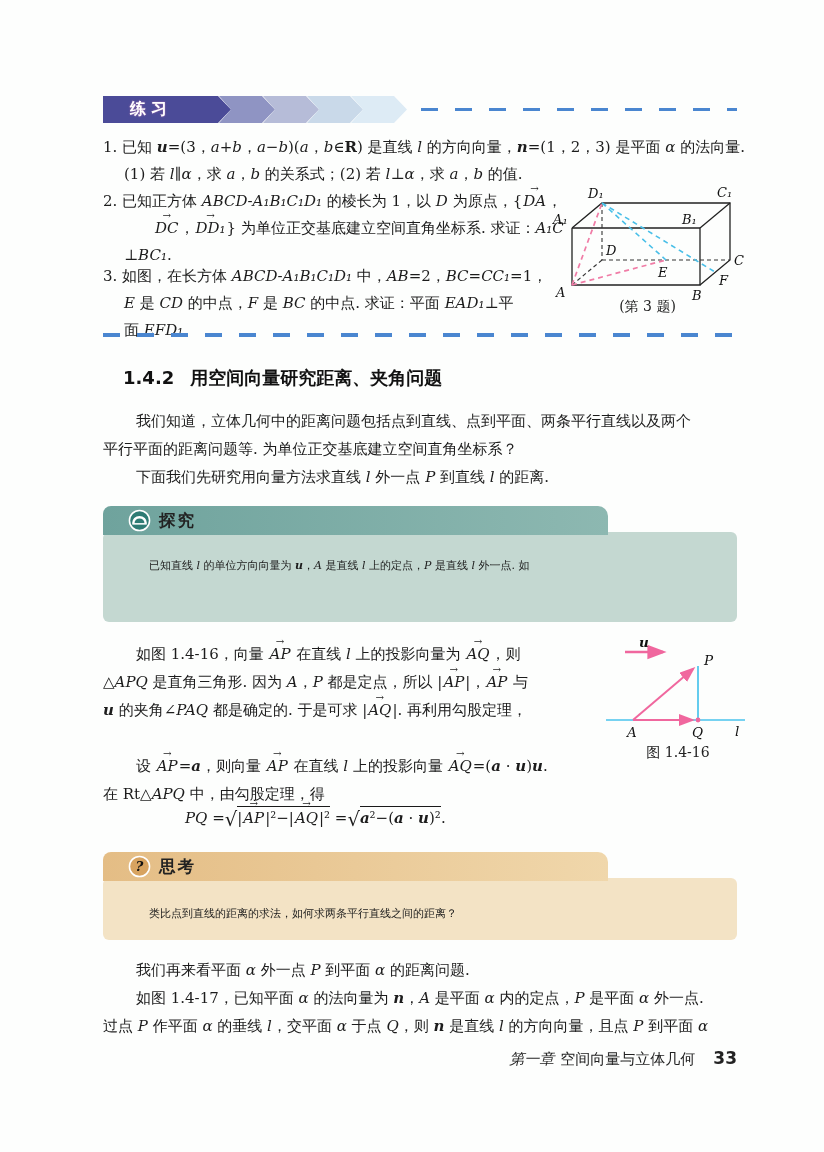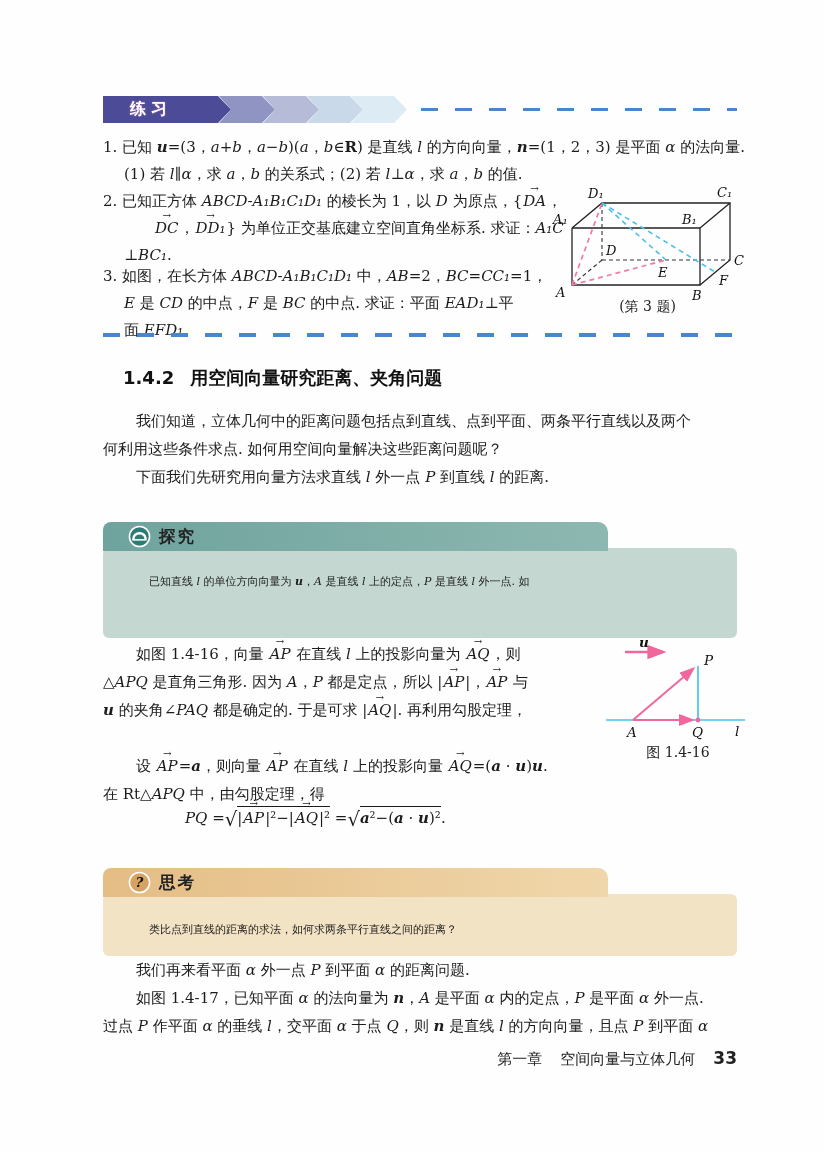--- a/index.html
+++ b/index.html
@@ -25,40 +25,40 @@
   .banner-label{color:#fff;font-family:"DejaVu Sans",sans-serif;font-weight:bold;font-size:16px;
         letter-spacing:5px;padding-left:27px;text-shadow:0 0 2px rgba(240,140,190,.6);}
   .dashline{height:3.5px;background:repeating-linear-gradient(90deg,#4a86d0 0 17px,transparent 17px 34px);}
   .banner .dashline{flex:1 1 auto;margin-left:14px;}
   .separator{position:absolute;left:103px;top:333px;width:634px;}
   
   .heading{position:absolute;left:103px;top:366px;font-family:"DejaVu Sans",sans-serif;
         font-weight:bold;font-size:18px;color:#111;white-space:nowrap;margin-left:20px;}
   .heading .num{margin-right:16px;}
   
-  .callout{position:absolute;left:103px;width:634px;margin-top:16px;}
+  .callout{position:absolute;left:103px;width:634px;}
   .callout .tab{position:absolute;left:0;top:0;width:505px;height:29px;border-radius:8px 10px 0 0;
         display:flex;align-items:center;}
   .callout .cbody{position:absolute;left:0;right:0;border-radius:6px;}
   .callout .tab-label{font-family:"DejaVu Sans",sans-serif;font-weight:bold;font-size:16.5px;color:#222;
         margin-left:8px;letter-spacing:2px;}
   .callout .cicon{margin-left:25px;width:23px;height:23px;flex:0 0 auto;}
   #explore-box{top:506px;height:110px;}
   #explore-box .tab{background:linear-gradient(90deg,#6fa39d,#8db8b1);}
   #explore-box .cbody{top:26px;height:90px;background:#c4d8d1;}
   #think-box{top:852px;height:86px;}
   #think-box .tab{background:linear-gradient(90deg,#e4bd85,#f0d7ab);}
   #think-box .cbody{top:26px;height:62px;background:#f3e3c5;}
   .callout .tl{font-size:11px;}
   
   .figure{position:absolute;}
   .figcap{position:absolute;text-align:center;font-size:14px;color:#222;white-space:nowrap;}
   
   .footer{position:absolute;left:103px;top:1048px;width:634px;text-align:right;font-size:15px;color:#222;}
-  .footer .chap{margin-right:18px;}
+  .footer .chap{margin-right:6px;font-style:italic;}
   .footer .pagenum{font-family:"DejaVu Sans",sans-serif;font-weight:bold;font-size:17px;margin-left:18px;}
   svg text{font-family:"DejaVu Serif",serif;font-style:italic;fill:#111;}
 </style>
 </head>
 <body>
 
 <div id="page">
 
   <div class="banner">
     <div class="chev first">
@@ -116,21 +116,21 @@
     <div class="figcap" style="left:0;top:118px;width:195px;">(第 3 题)</div>
   </div>
 
   <div class="dashline separator"></div>
 
   <div class="heading">
     <span class="num">1.4.2</span><span>用空间向量研究距离、夹角问题</span>
   </div>
 
   <div class="tl" style="left:136px;top:407px;text-align:right;"><span>我们知道，立体几何中的距离问题包括点到直线、点到平面、两条平行直线以及两个</span></div>
-  <div class="tl" style="left:103px;top:435px;"><span>何利用这些条件求点. 如何用空间向量解决这些距离问题呢？</span></div>
+  <div class="tl" style="left:103px;top:435px;"><span>平行平面的距离问题等. 为单位正交基底建立空间直角坐标系？</span></div>
   <div class="tl" style="left:136px;top:463px;"><span>下面我们先研究用向量方法求直线 </span><span class="i">l</span><span> 外一点 </span><span class="i">P</span><span> 到直线 </span><span class="i">l</span><span> 的距离.</span></div>
 
   <div class="callout" id="explore-box">
     <div class="cbody"></div>
     <div class="tab">
       <svg class="cicon" viewBox="0 0 24 24">
         <circle cx="12" cy="12" r="10.5" fill="#2e7b74" stroke="#ffffff" stroke-width="1.6"></circle>
         <path d="M5.5 15 A 6.5 6.5 0 0 1 18.5 15" fill="none" stroke="#ffffff" stroke-width="2.6"></path>
         <line x1="4.5" y1="15.5" x2="19.5" y2="15.5" stroke="#ffffff" stroke-width="1.6"></line>
       </svg>

